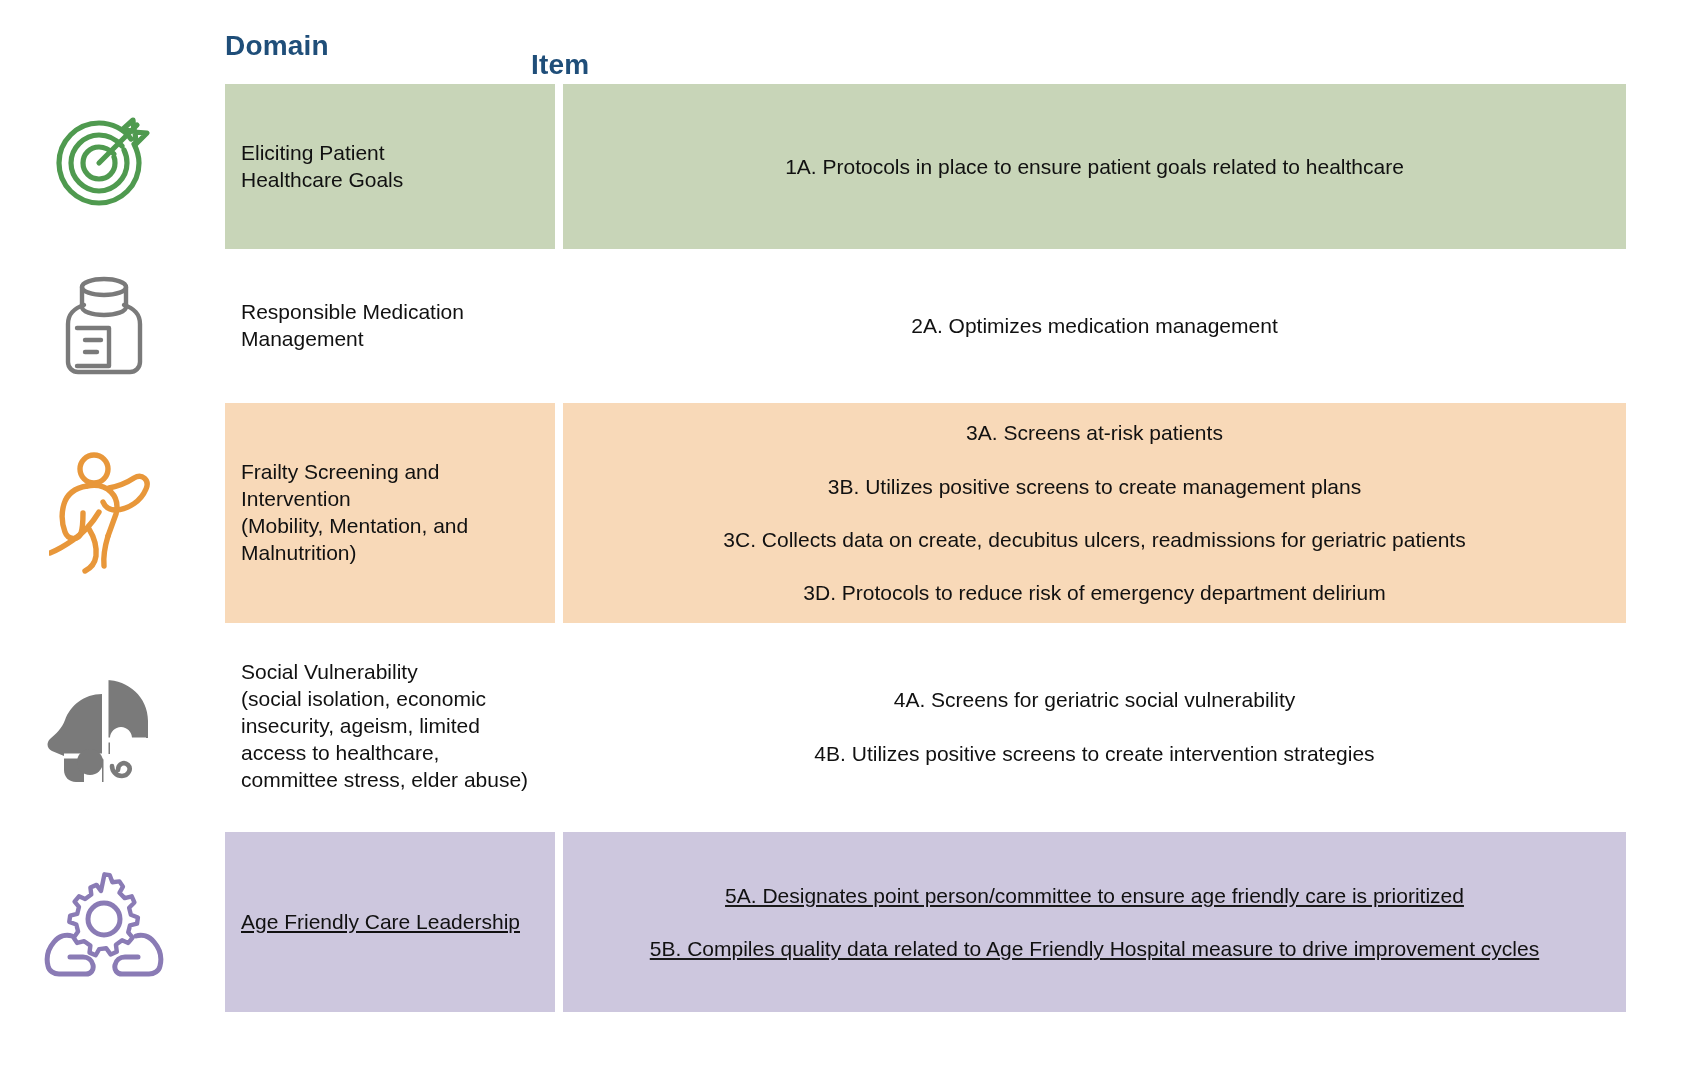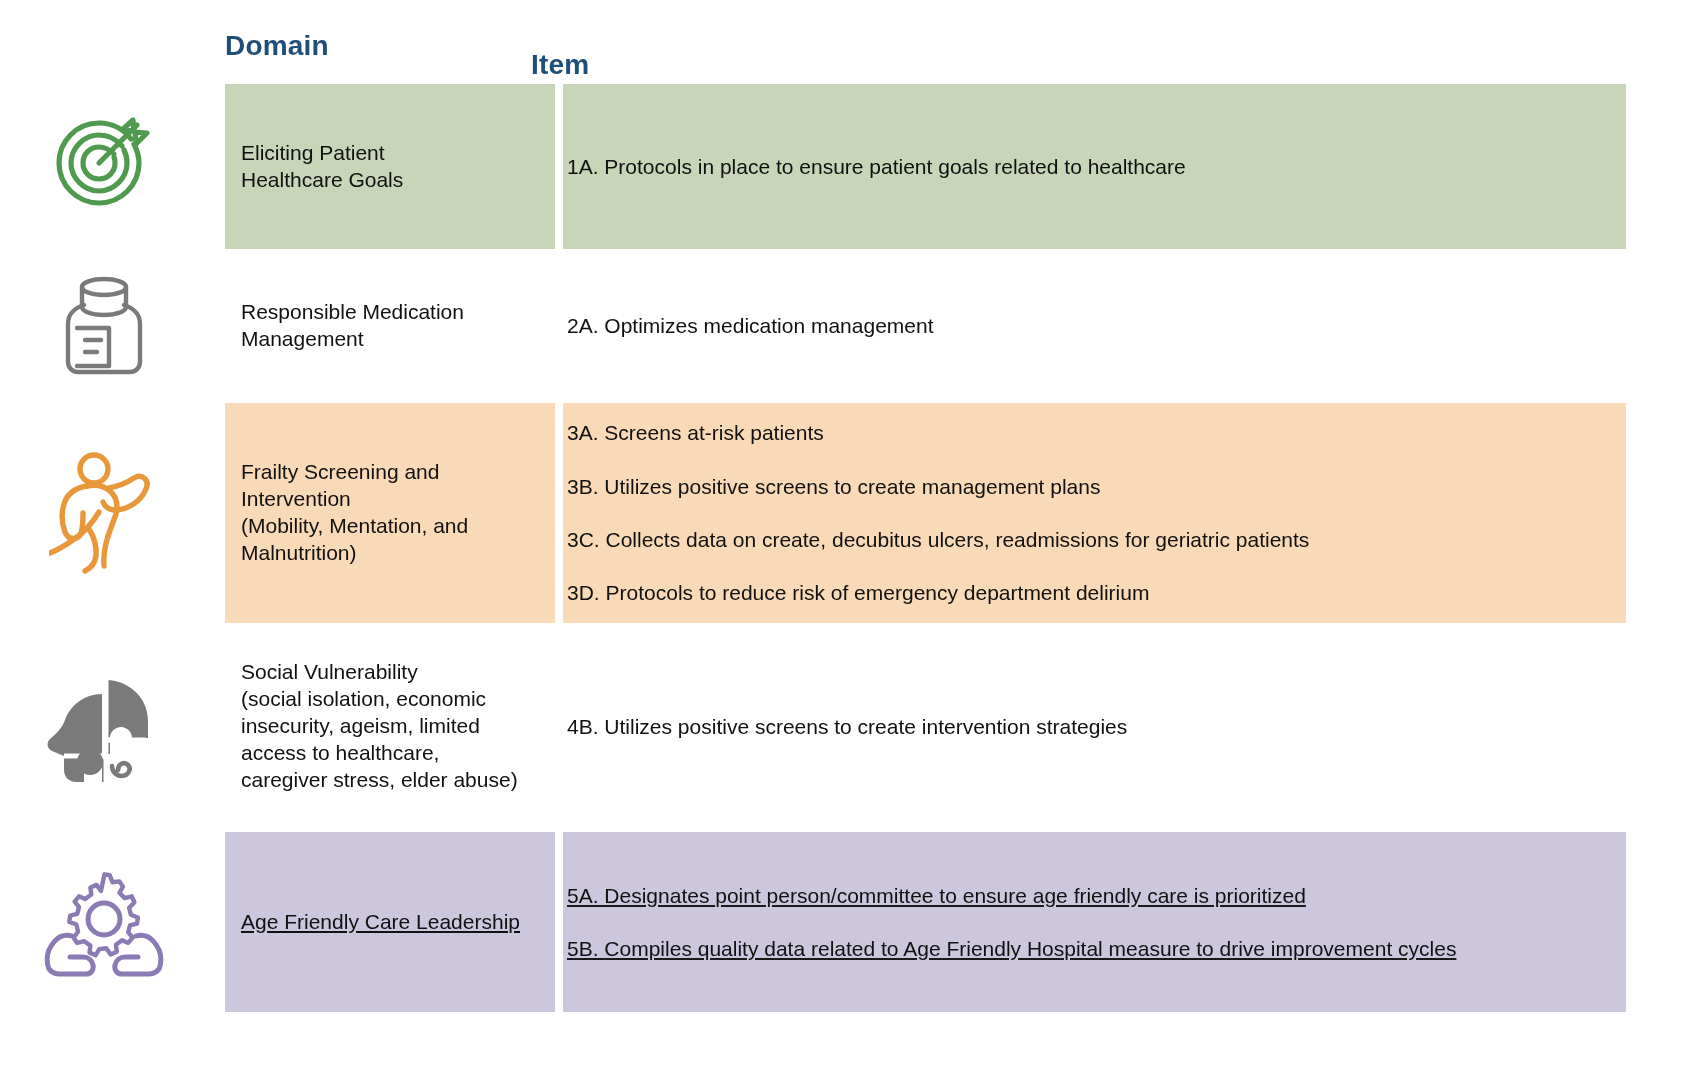--- a/index.html
+++ b/index.html
@@ -86,21 +86,22 @@
     flex: 0 0 8px;
     background: #ffffff !important;
   }
 
   
   .item-cell {
     flex: 0 0 1063px;
     display: flex;
     flex-direction: column;
     justify-content: center;
-    padding: 12px 16px 12px 4px;
+    padding: 12px 16px 12px 16px;
+    text-align: center;
   }
   .item-line {
     font-size: 21px;
     line-height: 1.3;
     color: #111111;
     margin: 0;
   }
   .item-cell .item-line + .item-line { margin-top: 26px; }
 
   
@@ -223,23 +224,24 @@
               <circle cx="46" cy="96" r="13"></circle>
             </g>
             <path d="M74 104 C74 98 80 95 84 99 C88 103 84 110 78 110 C72 110 68 105 68 100" stroke="#7a7a7a" stroke-width="4.6" fill="none" stroke-linecap="round"></path>
           </svg>
         </span>
       </div>
       <div class="domain-cell">Social Vulnerability
 (social isolation, economic
 insecurity, ageism, limited
 access to healthcare,
-caregiver stress, elder abuse)</div>
-      <div class="gap-cell"></div>
-      <div class="item-cell">
+committee stress, elder abuse)</div>
+      <div class="gap-cell"></div>
+      <div class="item-cell">
+        <p class="item-line">4A. Screens for geriatric social vulnerability</p>
         <p class="item-line">4B. Utilizes positive screens to create intervention strategies</p>
       </div>
     </div>
 
     <div class="sp-4"></div>
 
     <div class="row row-5 band-purple">
       <div class="icon-cell">
         <span>
           <svg width="124" height="116" viewBox="0 0 124 116" fill="none" stroke="#8a7bb5" stroke-width="5" stroke-linecap="round" stroke-linejoin="round">

